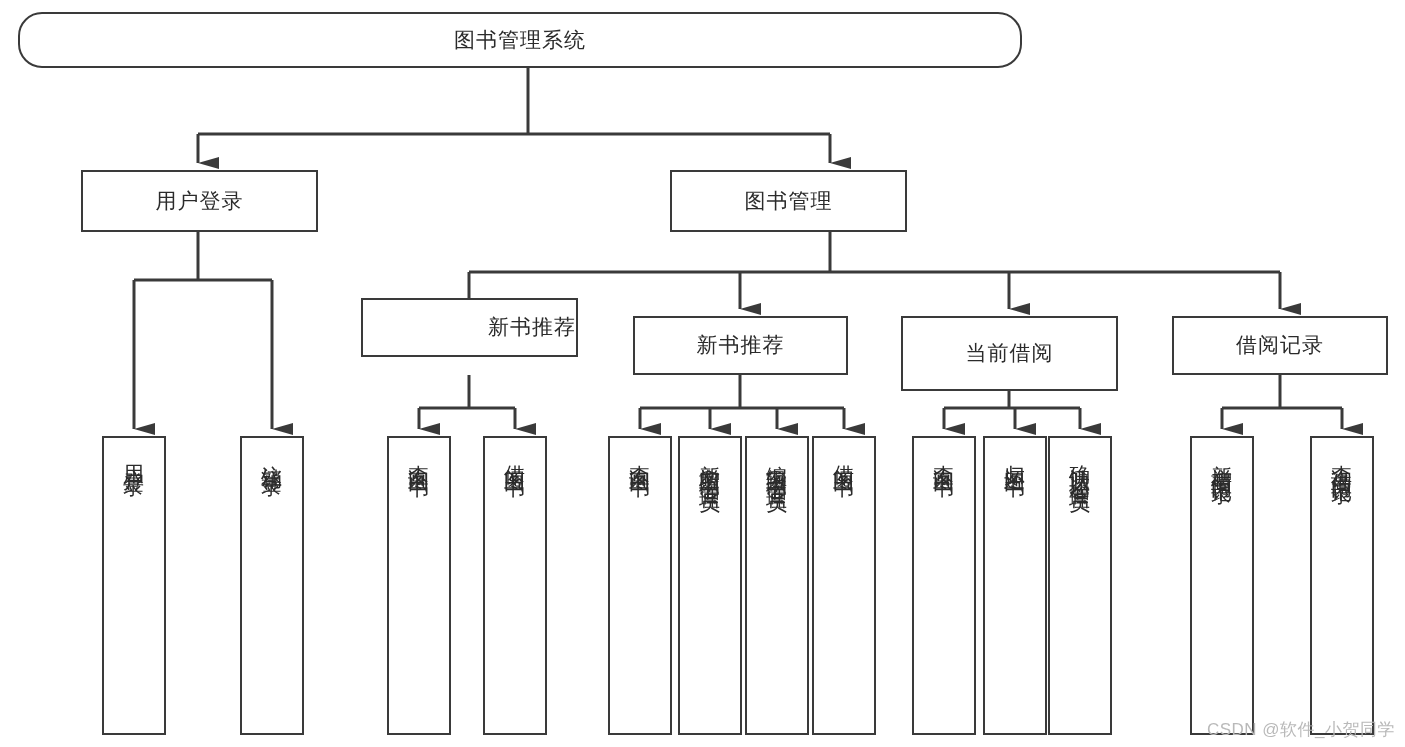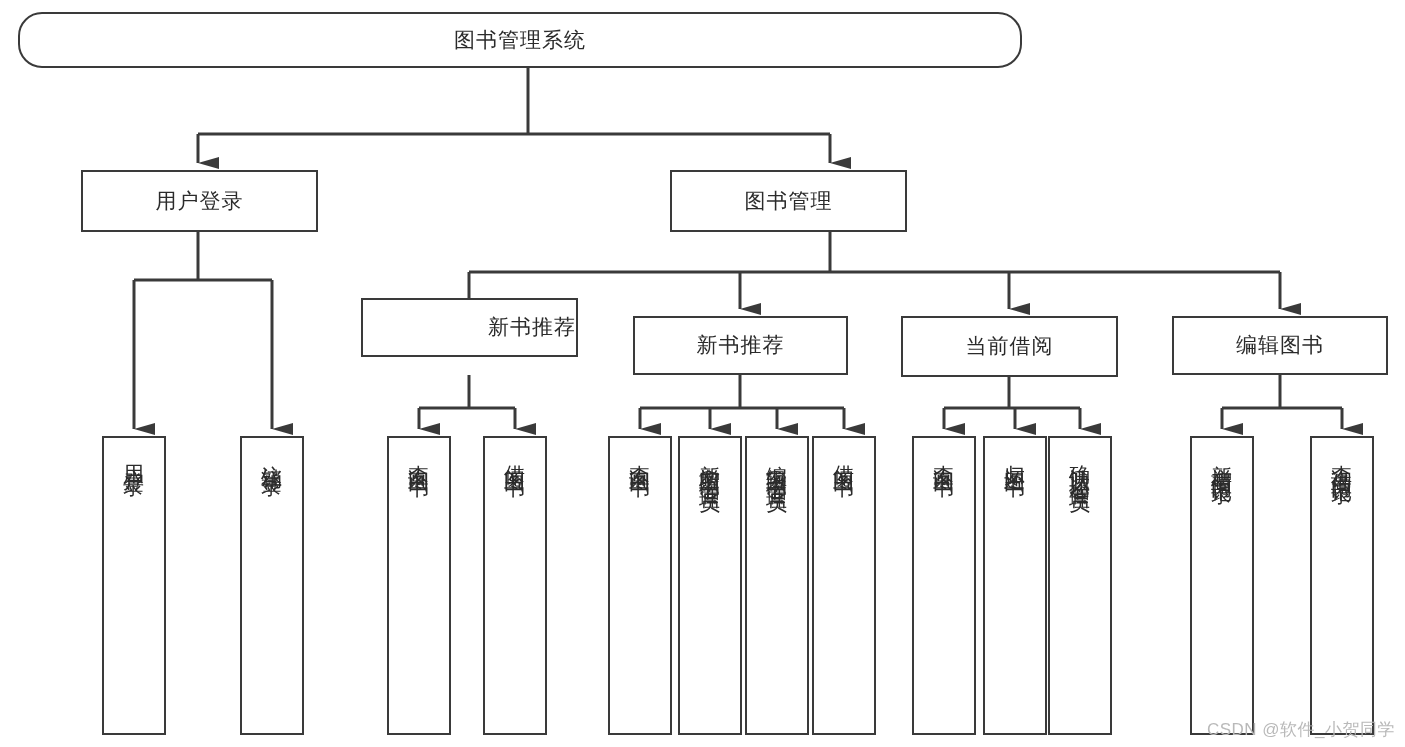--- a/index.html
+++ b/index.html
@@ -122,25 +122,25 @@
   <div class="node" style="left:670px;top:170px;width:237px;height:62px;">
     <span class="label">图书管理</span>
   </div>
 
   <div class="node" style="left:361px;top:298px;width:217px;height:59px;justify-content:flex-end;">
     <span class="label">新书推荐</span>
   </div>
   <div class="node" style="left:633px;top:316px;width:215px;height:59px;">
     <span class="label">新书推荐</span>
   </div>
-  <div class="node" style="left:901px;top:316px;width:217px;height:61px;text-align:center;">
+  <div class="node" style="left:901px;top:316px;width:217px;height:75px;text-align:center;">
     <span class="label">当前借阅</span>
   </div>
   <div class="node" style="left:1172px;top:316px;width:216px;height:59px;">
-    <span class="label">编辑图书</span>
+    <span class="label">借阅记录</span>
   </div>
 
   <div class="node vertical" style="left:102px;top:436px;width:64px;height:299px;">
     <span class="label">用户登录</span>
   </div>
   <div class="node vertical" style="left:240px;top:436px;width:64px;height:299px;">
     <span class="label">注销登录</span>
   </div>
 
   <div class="node vertical" style="left:387px;top:436px;width:64px;height:299px;">

